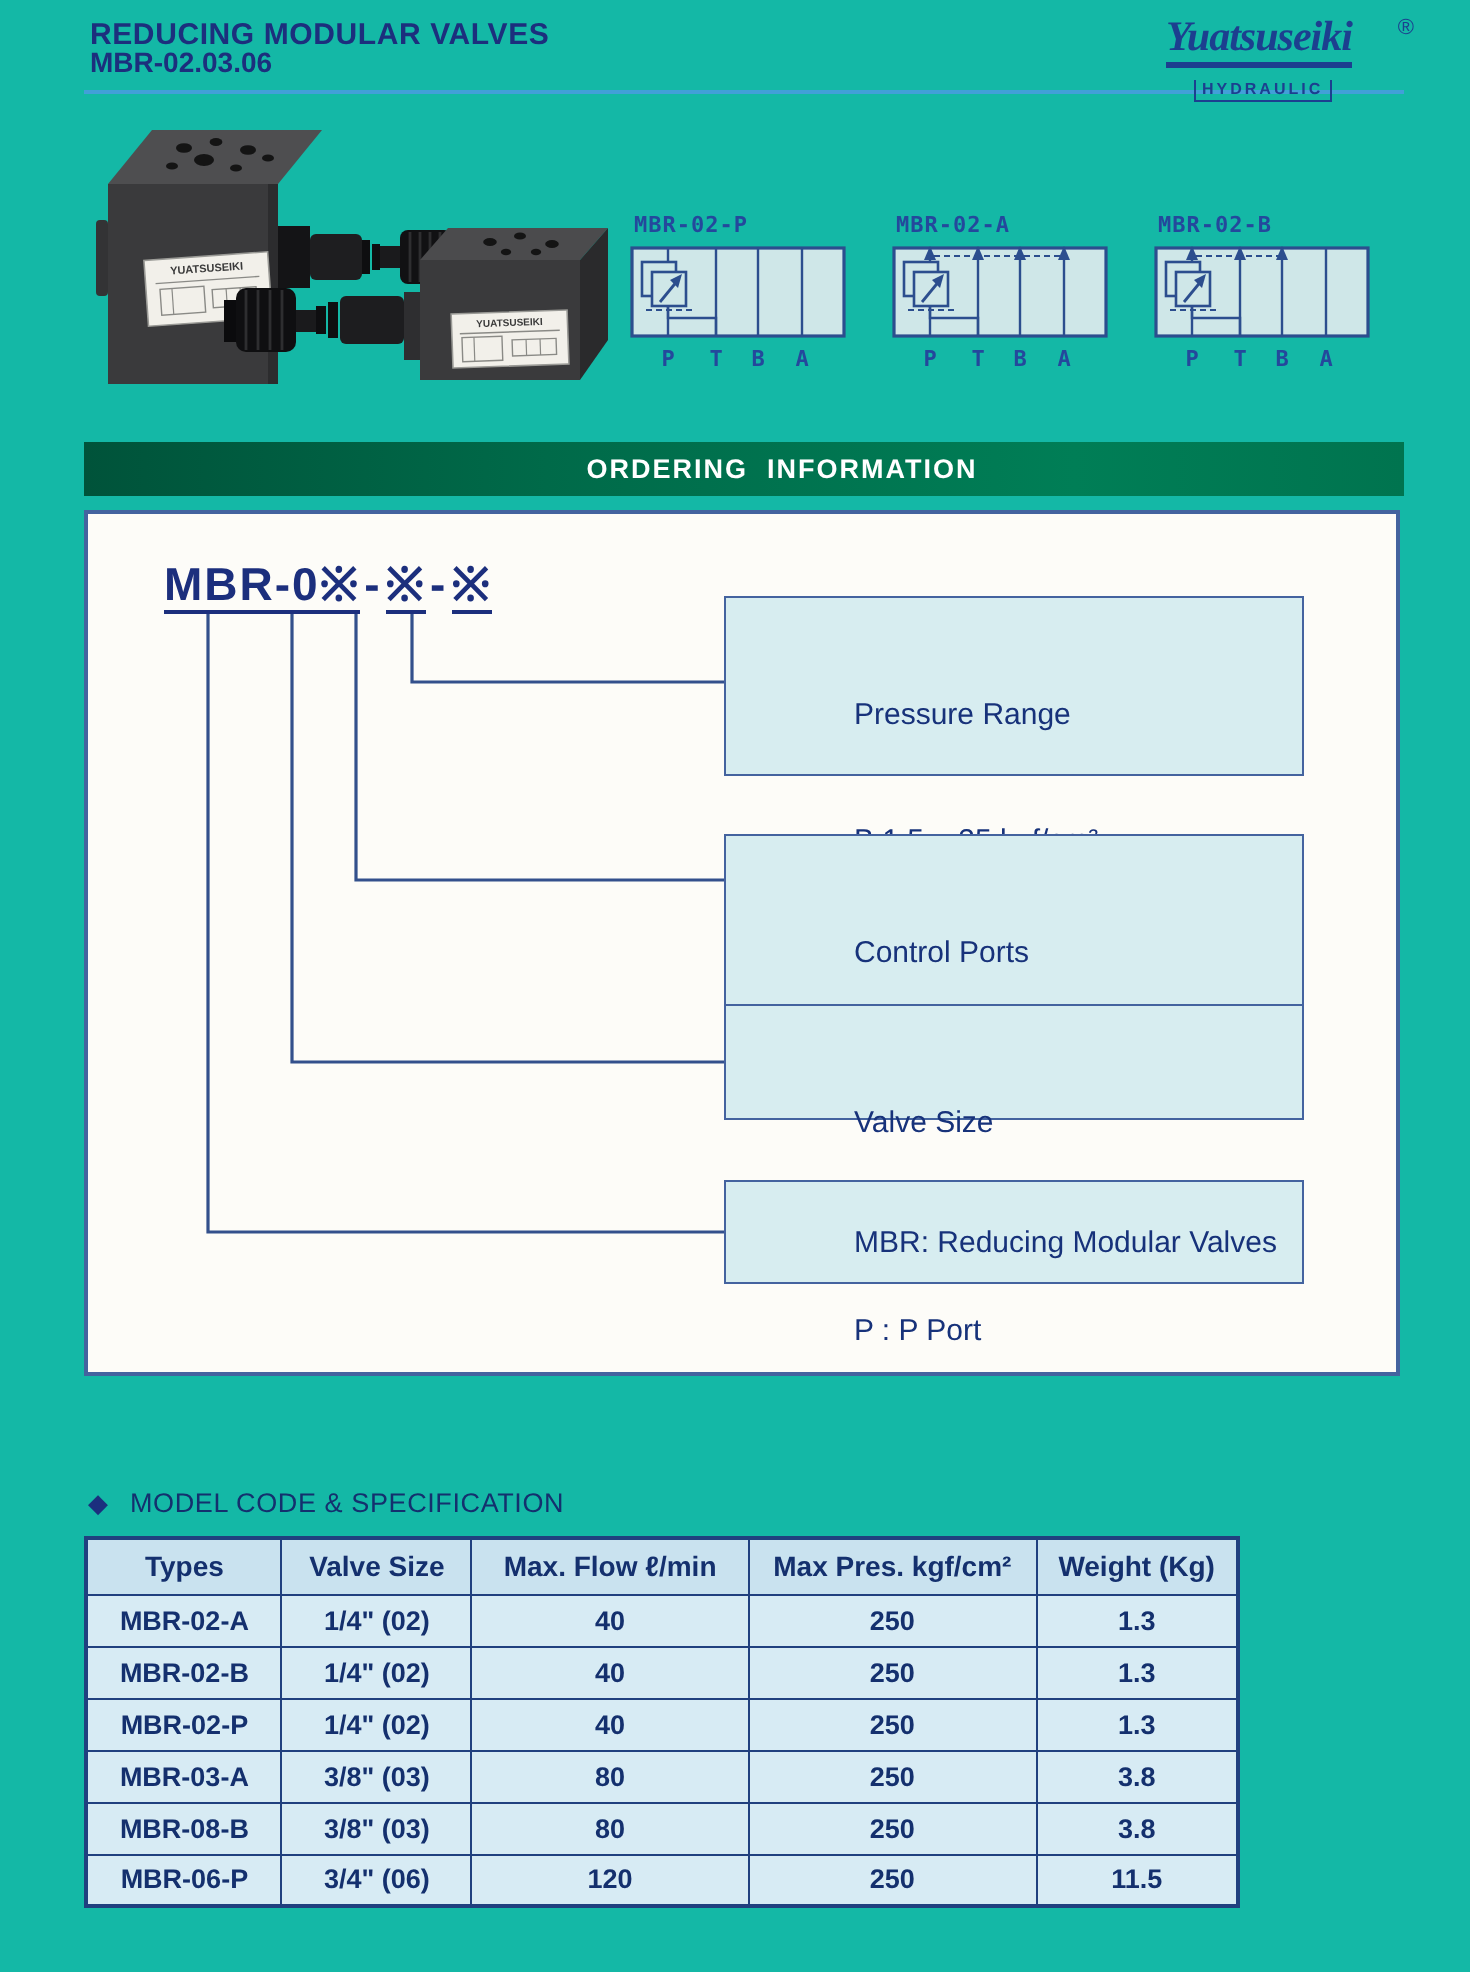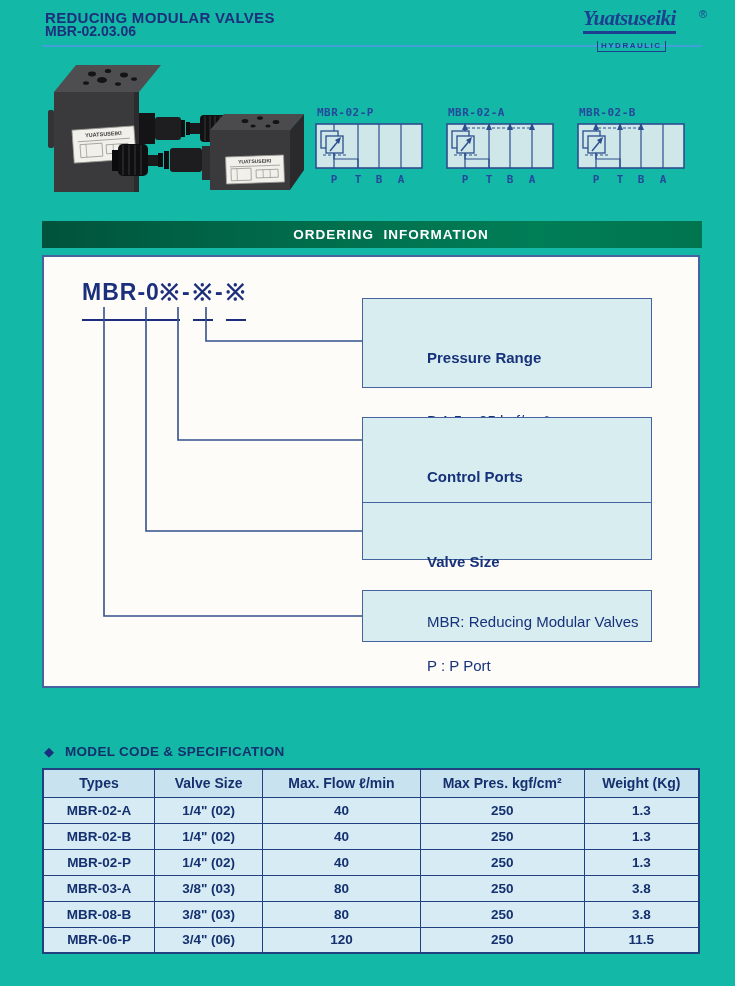--- a/index.html
+++ b/index.html
@@ -23,33 +23,33 @@
   
   .banner { position:absolute; left:42px; top:221px; width:660px; height:27px;
             background:linear-gradient(90deg,#00533a 0%,#006a49 35%,#007e56 75%,#00744f 100%);
             color:#fff; font-size:13.5px; font-weight:bold; line-height:27px;
             padding-left:38px; letter-spacing:1px; white-space:pre;text-align:center; }
 
   
   .order-box { position:absolute; left:42px; top:255px; width:658px; height:433px;
                background:#fdfcf8; border:2px solid #44639f; }
   .model-code { position:absolute; left:38px; top:18px; font-size:23px; font-weight:bold; color:#1c2f7d; letter-spacing:1px; white-space:nowrap; }
-  .model-code .u { border-bottom:2.5px solid #1c2f7d; padding-bottom:14px; }
+  .model-code .u { border-bottom:2.5px solid #1c2f7d; padding-bottom:0; }
   .model-code .sep { padding:0 2px; }
   .connectors { position:absolute; left:0; top:0; }
   .obox { position:absolute; left:318px; width:290px; background:#d7edf0; border:1.5px solid #44639f;
           color:#17327a; font-size:15px; line-height:21px; padding:6px 6px 4px 64px; white-space:pre; }
-  .obox-title { font-weight:bold; }
+  .obox-title { font-weight:normal; }
   .obox-center { display:flex; align-items:center; padding-top:10px; padding-bottom:0; }
 
   
   .spec-title-row { position:absolute; left:44px; top:744px; display:flex; align-items:center; gap:11px; }
   .spec-diamond { color:#1b2f7e; font-size:13px; }
-  .spec-title { font-size:13.5px; font-weight:bold; color:#14306e; letter-spacing:.3px; }
-  table.spec { position:absolute; left:42px; top:768px; width:658px; border-collapse:collapse; table-layout:fixed;
+  .spec-title { font-size:13.5px; font-weight:normal; color:#14306e; letter-spacing:.3px; }
+  table.spec { position:absolute; left:42px; top:768px; width:578px; border-collapse:collapse; table-layout:fixed;
                border:2.5px solid #20407f; }
   table.spec th { background:#c9e2ef; color:#14306e; font-size:14px; font-weight:bold; height:28px;
                   border:1.5px solid #20407f; text-align:center; }
   table.spec td { background:#d7ebf4; color:#14306e; font-size:13.5px; font-weight:bold; height:26px;
                   border:1.5px solid #20407f; text-align:center; }
 </style>
 </head>
 <body>
 
 <div class="page">

